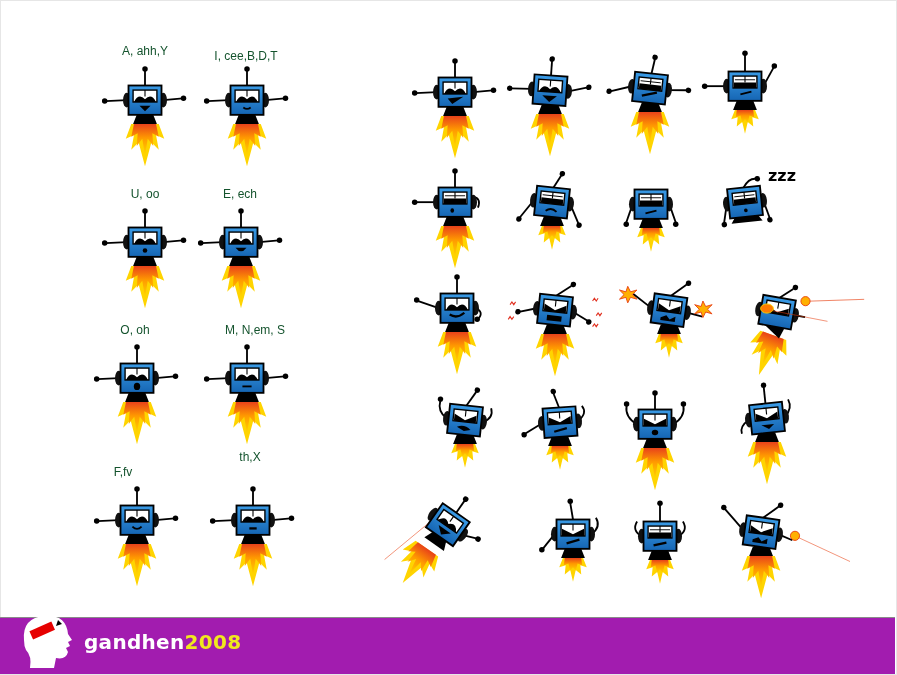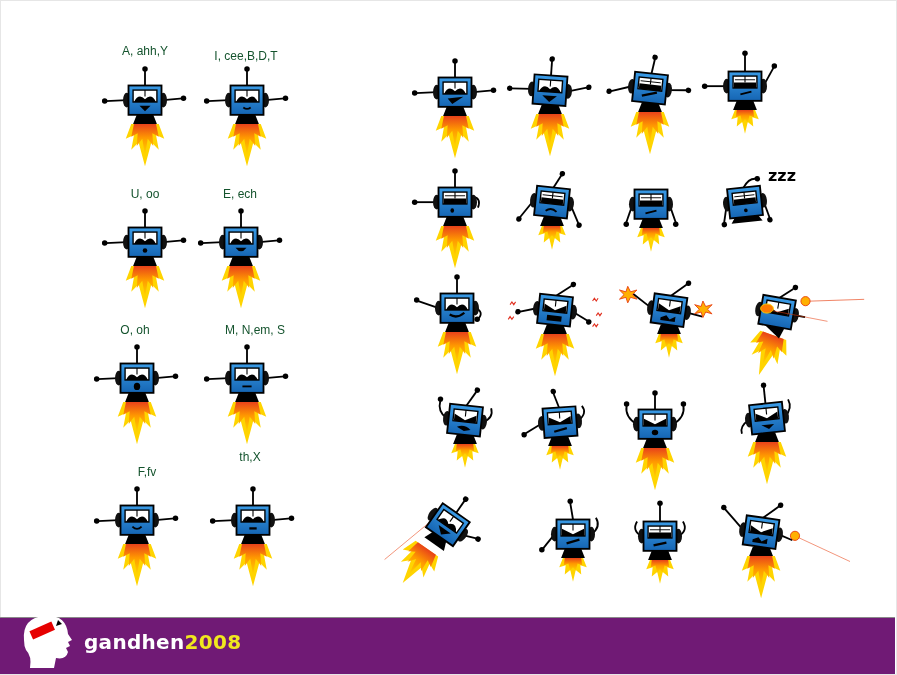--- a/index.html
+++ b/index.html
@@ -1,21 +1,21 @@
 <!DOCTYPE html>
 <html><head>
 <meta charset="utf-8">
 <style>
   html,body{margin:0;padding:0;}
   body{width:897px;height:675px;position:relative;overflow:hidden;background:#ffffff;font-family:"Liberation Sans",sans-serif;}
   .frame{position:absolute;left:0;top:0;width:895px;height:673px;border:1px solid #e6e6e6;}
   .label{position:absolute;font-size:12px;color:#14532d;text-align:center;width:120px;white-space:nowrap;}
   .robot{position:absolute;width:110px;height:110px;}
   .robot svg{width:110px;height:110px;overflow:visible;}
-  .footer{position:absolute;left:0;top:617px;width:895px;height:56px;background:#701a75;border-top:1px solid #8a8a8a;}
+  .footer{position:absolute;left:0;top:617px;width:895px;height:56px;background:#a21caf;border-top:1px solid #8a8a8a;}
   .brand{position:absolute;left:84px;top:12px;font-size:20px;font-weight:bold;letter-spacing:0.3px;font-family:"DejaVu Sans",sans-serif;}
   .brand .name{color:#ffffff;}
   .brand .year{color:#f0e81e;}
   .logo{position:absolute;left:16px;top:-8px;width:62px;height:62px;}
   .zzz{position:absolute;font-family:"DejaVu Sans",sans-serif;font-weight:bold;color:#000;}
 </style>
 </head>
 <body>
 
 <svg width="0" height="0" style="position:absolute">
@@ -62,21 +62,21 @@
 </svg>
 
 <div class="frame"></div>
 
 <div class="label" style="left:85px;top:44px;">A, ahh,Y</div>
 <div class="label" style="left:186px;top:49px;">I, cee,B,D,T</div>
 <div class="label" style="left:85px;top:187px;">U, oo</div>
 <div class="label" style="left:180px;top:187px;">E, ech</div>
 <div class="label" style="left:75px;top:323px;">O, oh</div>
 <div class="label" style="left:195px;top:323px;">M, N,em, S</div>
-<div class="label" style="left:87px;top:465px;">F,fv</div>
+<div class="label" style="left:63px;top:465px;">F,fv</div>
 <div class="label" style="left:190px;top:450px;">th,X</div>
 
 <div class="robot" style="left:90px;top:58px;">
   <svg viewBox="0 0 110 120">
     <use href="#flame"></use>
       <use href="#base"></use>
     <line x1="55" y1="30" x2="55" y2="14" stroke="#000" stroke-width="2"></line>
       <circle cx="55" cy="12" r="3" fill="#000"></circle>
     <line x1="35" y1="46" x2="12" y2="47" stroke="#000" stroke-width="2"></line>
       <circle cx="11" cy="47" r="3" fill="#000"></circle>

